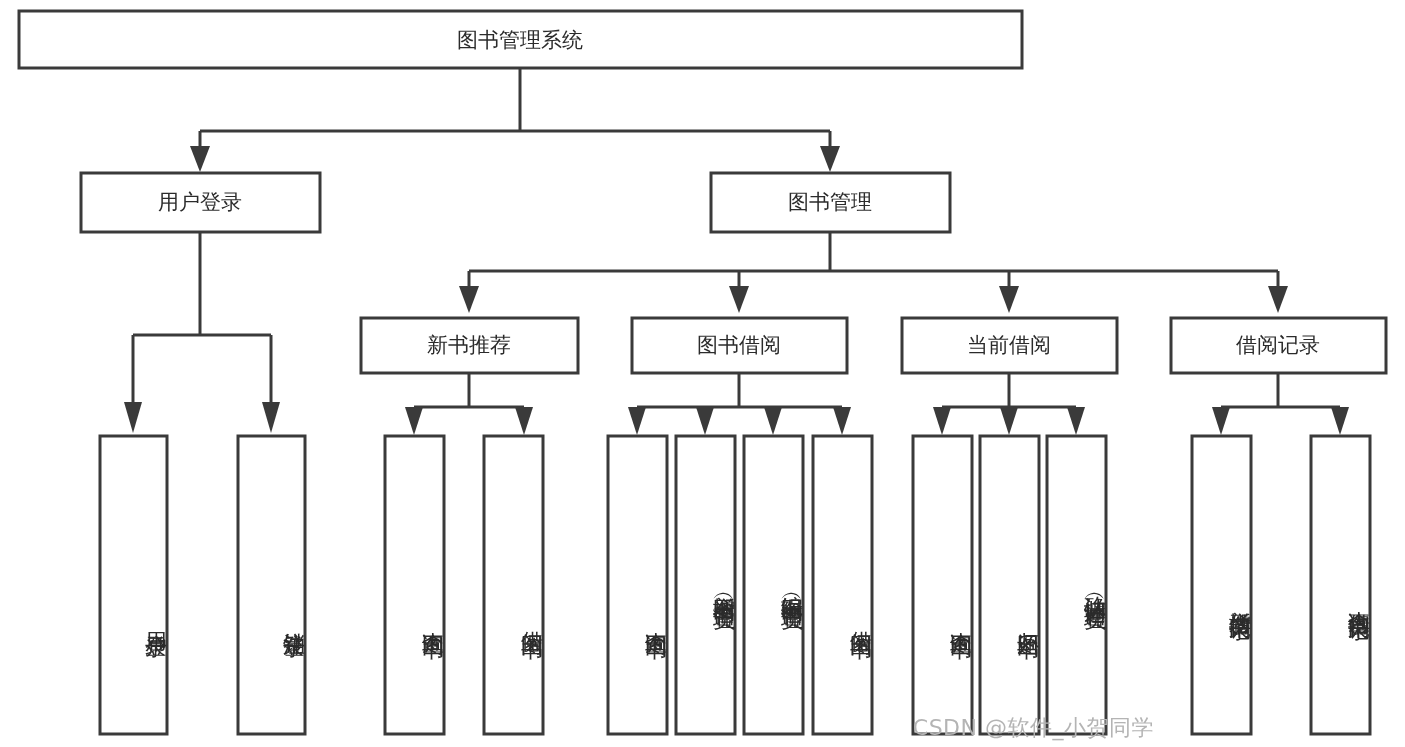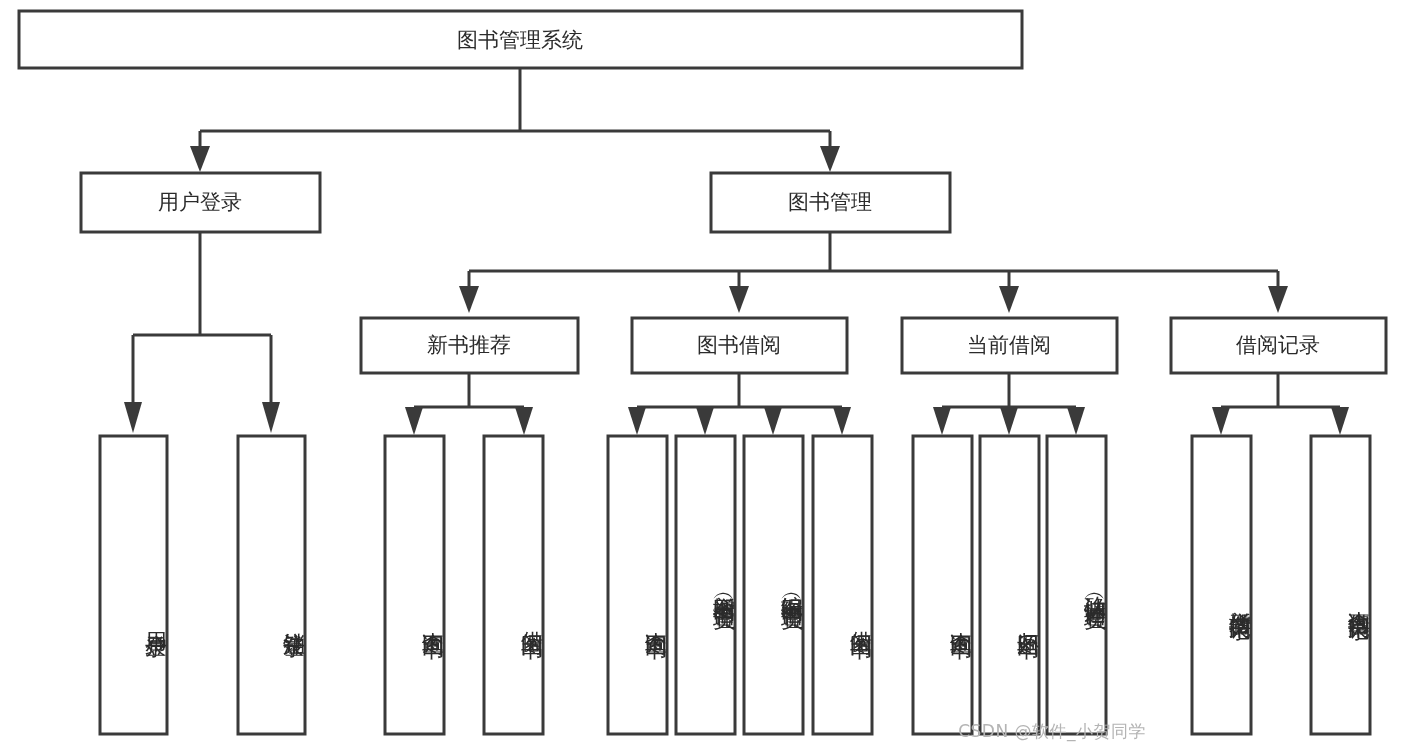--- a/index.html
+++ b/index.html
@@ -60,25 +60,25 @@
     letter-spacing: 2px;
     color: #2b2b2b;
     font-family: "DejaVu Sans", "Liberation Sans", sans-serif;
     font-size: 22px;
     line-height: 1;
     white-space: nowrap;
     pointer-events: none;
   }
   .watermark {
     position: absolute;
-    right: 20px;
+    right: 12px;
     bottom: 4px;
     color: #b4b4b4;
     font-family: "DejaVu Sans", "Liberation Sans", sans-serif;
-    font-size: 17px;
+    font-size: 22px;
     letter-spacing: 0.5px;
     white-space: nowrap;
   }
 </style>
 </head>
 <body>
 
 <div id="canvas">
 
   <svg id="diagram" viewBox="0 0 1405 747">

